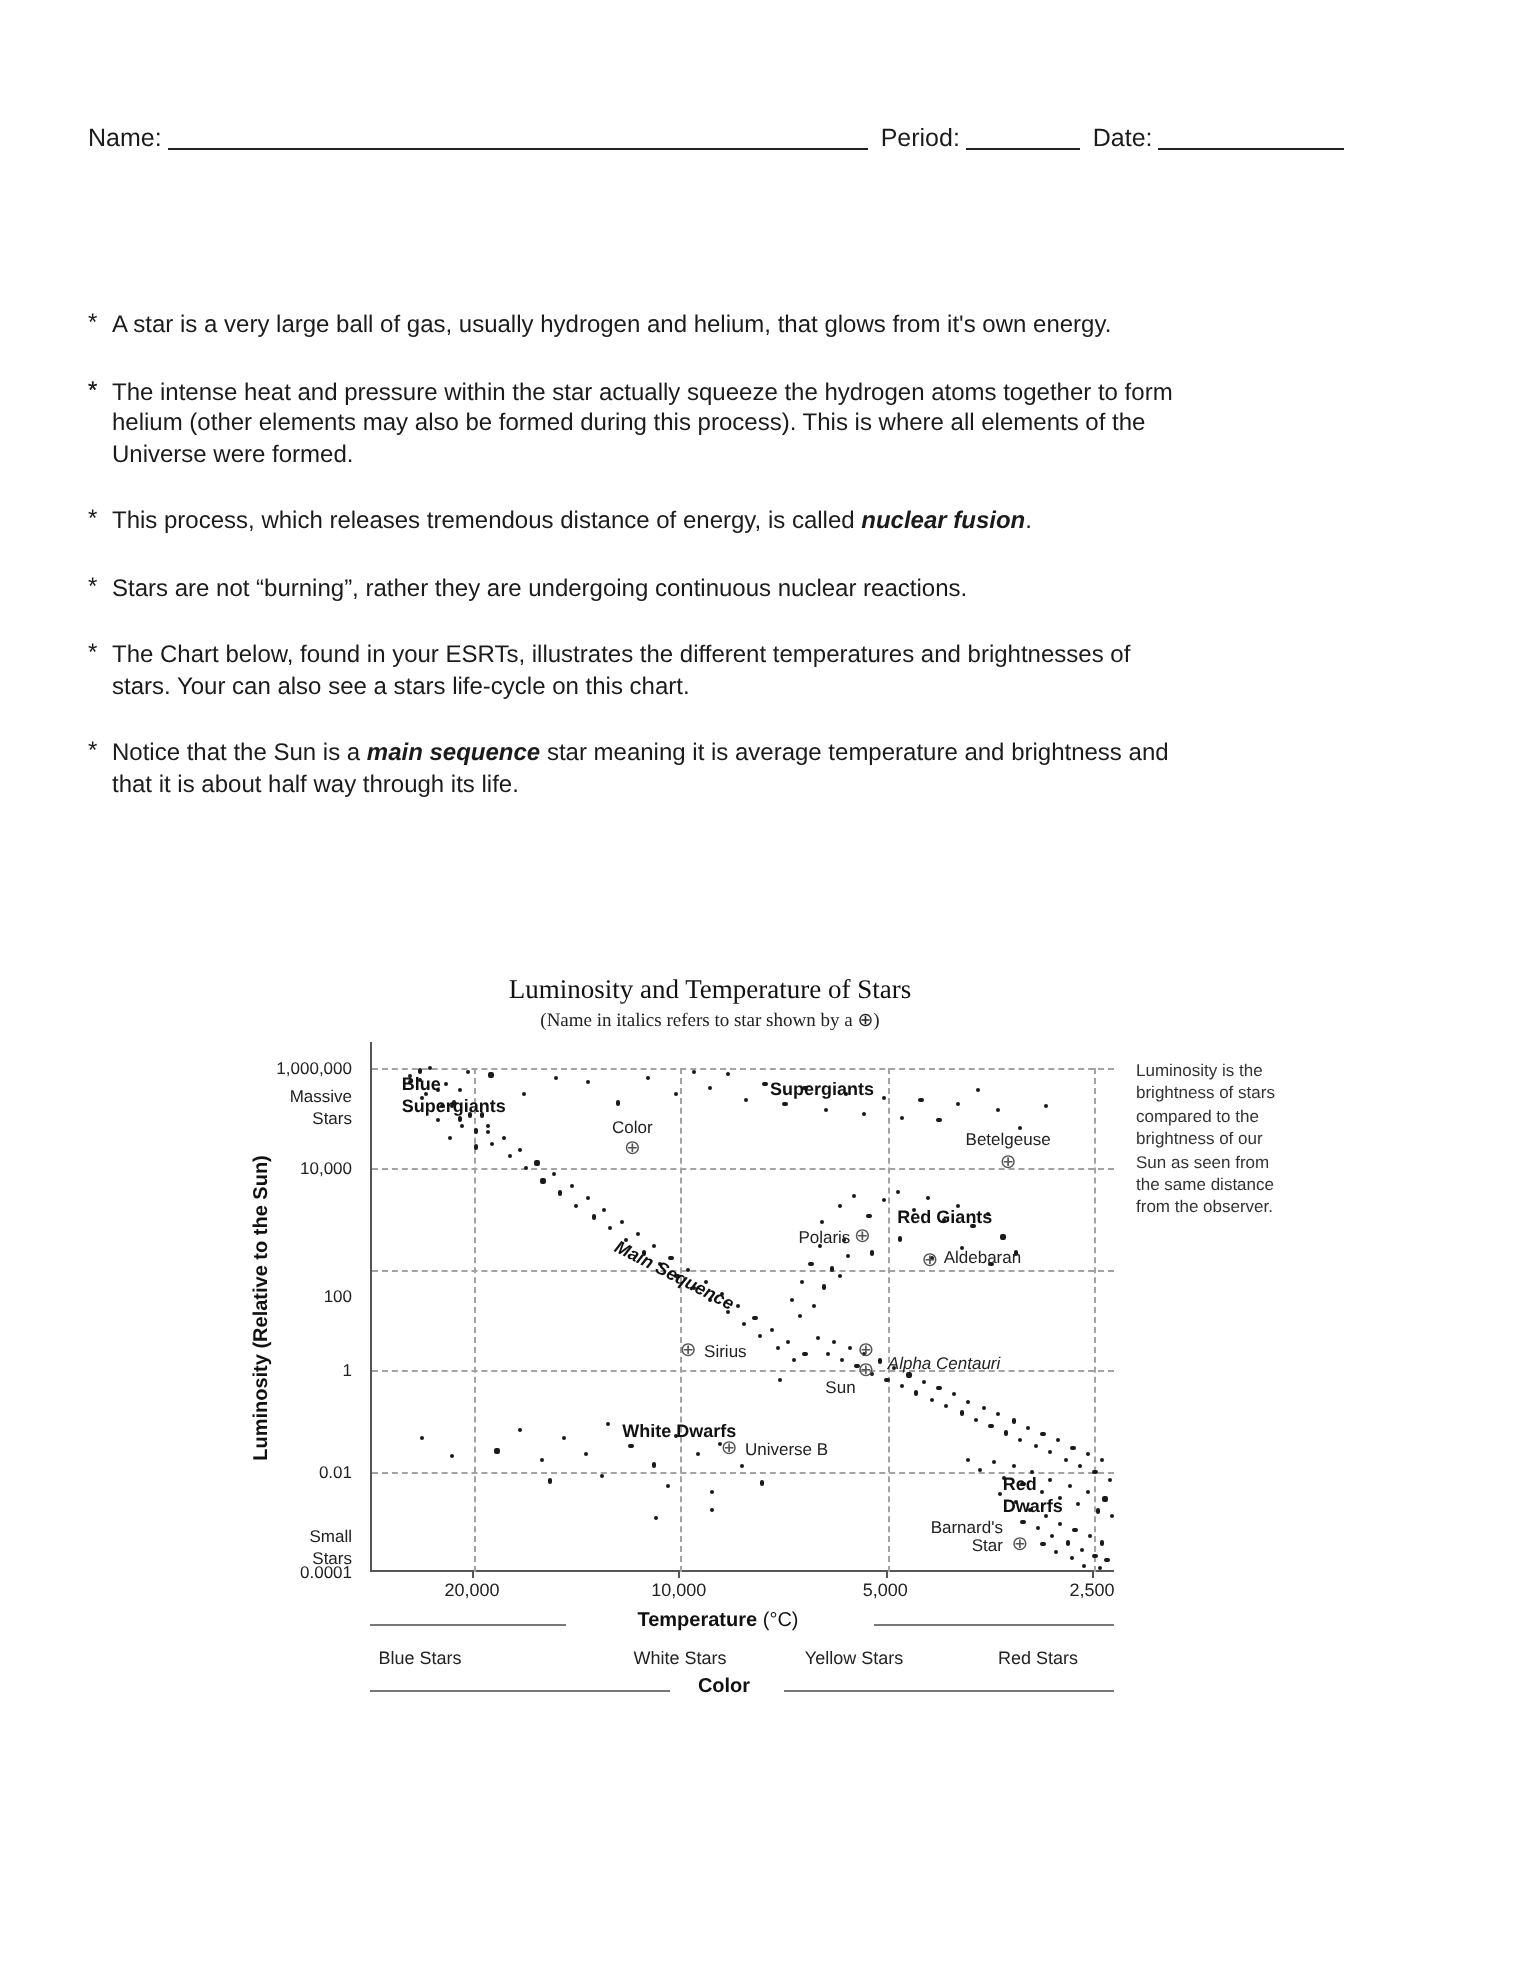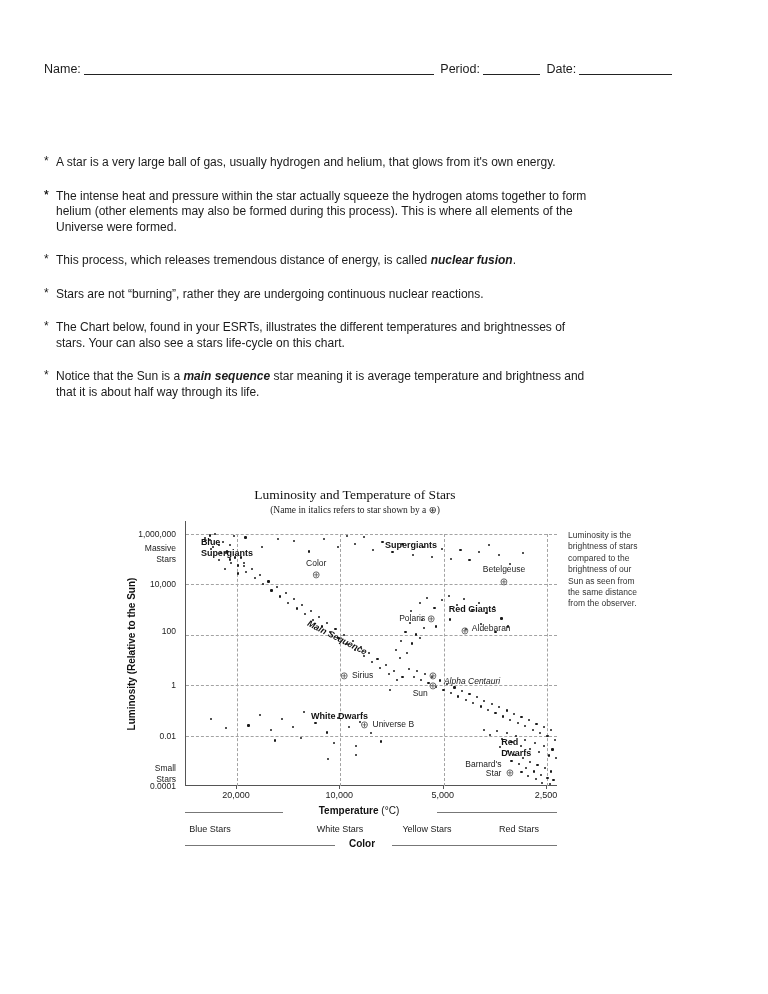--- a/index.html
+++ b/index.html
@@ -76,21 +76,21 @@
       <div class="bullet"><span class="mark">*</span><span class="content"><span>Notice that the Sun is a </span><span class="bi">main sequence</span><span> star meaning it is average temperature and brightness and
 that it is about half way through its life.</span></span></div>
     </div>
 
   <div class="chart-title">Luminosity and Temperature of Stars</div>
   <div class="chart-subtitle">(Name in italics refers to star shown by a ⊕)</div>
   <div class="ylabel">Luminosity (Relative to the Sun)</div>
   <div class="yticks" id="yticks">
       <span style="top: 8px;">1,000,000</span>
       <span style="top: 58.4px;">10,000</span>
-      <span style="top: 105px;">100</span>
+      <span style="top: 122px;">100</span>
       <span style="top: 159.2px;">1</span>
       <span style="top: 209.6px;">0.01</span>
       <span style="top: 260px;">0.0001</span>
       <span class="ytick-ann" style="top: 22px;">Massive
 Stars</span>
       <span class="ytick-ann" style="top: 242px;">Small
 Stars</span>
     </div>
   <div class="plot" id="plot">
       <div class="hgrid" style="top: 13px;"></div>

